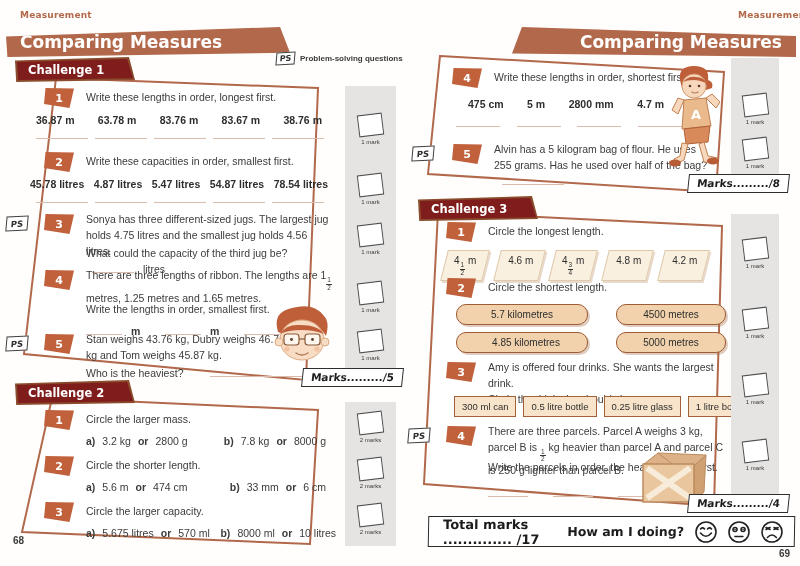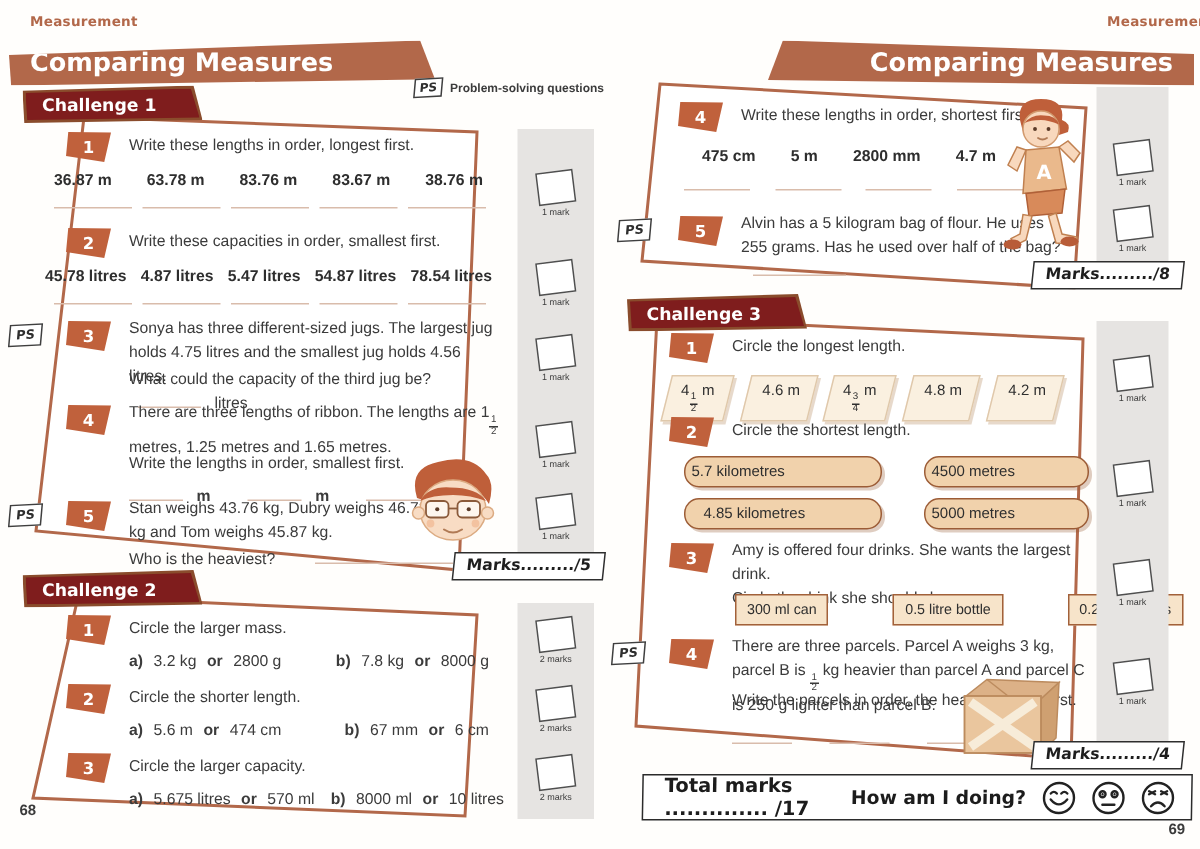--- a/index.html
+++ b/index.html
@@ -62,25 +62,25 @@
   .frac { display:inline-flex; flex-direction:column; line-height:1; font-size:6.5px;
           text-align:center; vertical-align:-3px; font-weight:inherit; }
   .frac .fn { border-bottom:.9px solid currentColor; padding:0 1px; }
 
   .tagrow { position:absolute; display:flex; justify-content:space-between; }
   .tag { background:#faf0e0; border:1px solid #dfc8ab; box-shadow:2px 2px 0 rgba(185,145,105,.35);
          transform:skewX(-14deg); padding:4px 9px; font-size:10px; color:#2e2e2e; }
   .tag > span { display:inline-block; transform:skewX(14deg); white-space:nowrap; }
 
   .ropt { position:absolute; background:#f1d2ac; border:1.4px solid #9c5c36; border-radius:10px;
-          box-shadow:2px 2px 0 rgba(150,90,50,.3); font-size:10px;
+          box-shadow:2px 2px 0 rgba(150,90,50,.3); text-align:center; font-size:10px;
           padding:4px 4px; color:#2e2e2e; }
   .dline { position:absolute; display:flex; gap:7px; }
   .dopt { background:#f7e4ca; border:1.4px solid #a2613a; padding:4px 7px; font-size:9.5px;
-          white-space:nowrap; color:#2e2e2e;margin-left:36px; }
+          white-space:nowrap; color:#2e2e2e; }
 
   .pagenum { position:absolute; font-weight:bold; font-size:10px; color:#3b3b3b; }
 
   .footerbar { position:absolute; left:428px; top:516px; width:367px; height:31px;
                border:1.6px solid #2b2b2b; background:#fff; display:flex; align-items:center;
                transform:skewX(-1deg); padding:0 10px 0 14px; z-index:5; }
   .total { font-family:"DejaVu Sans",sans-serif; font-weight:bold; font-size:13px; color:#1c1c1c; flex:1; }
   .hami { font-family:"DejaVu Sans",sans-serif; font-weight:bold; font-size:12.5px; color:#1c1c1c; margin-right:10px; }
   .faces { display:flex; gap:9px; }
   .face { width:24px; height:24px; }
@@ -254,21 +254,21 @@
       <div class="qtext" style="left:64px; top:60px;">Circle the shorter length.</div>
       <div class="optrow" style="left:64px; top:83px; width:240px; justify-content:space-between;">
         <span class="optcol">
           <span class="optlbl">a)</span>
           <span>5.6 m</span>
           <span class="or">or</span>
           <span>474 cm</span>
         </span>
         <span class="optcol">
           <span class="optlbl">b)</span>
-          <span>67 mm</span>
+          <span>33 mm</span>
           <span class="or">or</span>
           <span>6 cm</span>
         </span>
       </div>
 
       <div class="nbadge" style="left:22px; top:104px;">3</div>
       <div class="qtext" style="left:64px; top:106px;">Circle the larger capacity.</div>
       <div class="optrow" style="left:64px; top:129px; width:250px; justify-content:space-between;">
         <span class="optcol">
           <span class="optlbl">a)</span>

